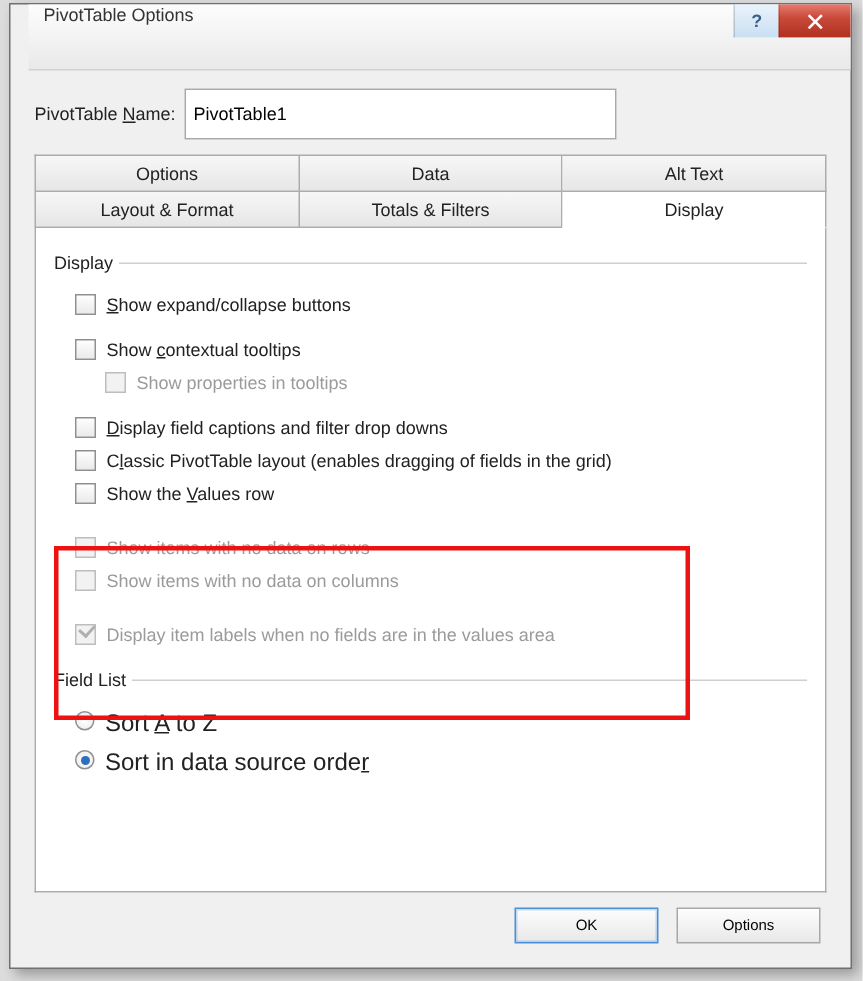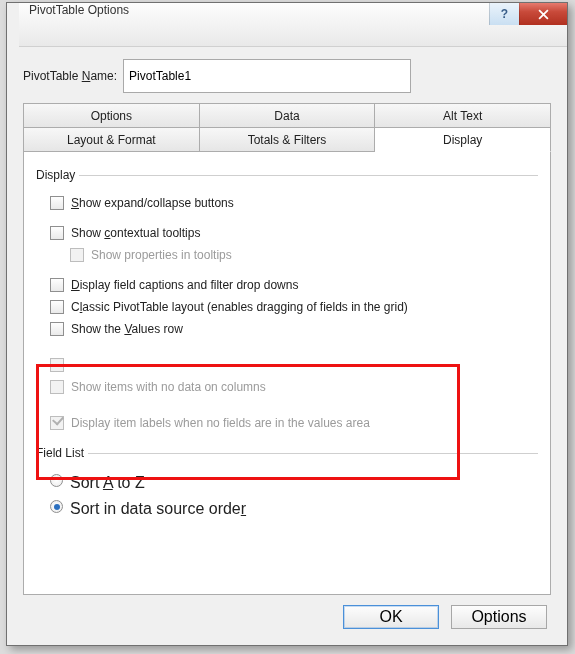--- a/index.html
+++ b/index.html
@@ -196,21 +196,21 @@
     display: flex;
     justify-content: flex-end;
     gap: 12px;
     padding: 10px 4px 6px 4px;
   }
   .btn {
     width: 96px;
     height: 24px;
     border: 1px solid #a7a7a7;
     background: linear-gradient(#fdfdfd,#e8e8e8);
-    font-size: 16px;
+    font-size: 10px;
     display:flex;align-items:center;justify-content:center;
     cursor: default;
   }
   .btn.primary {
     border-color:#4a90d9;
     box-shadow: 0 0 0 1px rgba(74,144,217,0.3) inset;
   }
   .ut { text-decoration: underline; }
 </style>
 </head>
@@ -278,20 +278,21 @@
         </div>
         <div class="chk-row">
           <span class="cb"></span>
           <span><span>Show the </span><span class="ut">V</span><span>alues row</span></span>
         </div>
 
         <div style="height:14px"></div>
 
         <div class="chk-row disabled">
           <span class="cb disabled"></span>
+          <span>Show items with no data on rows</span>
         </div>
         <div class="chk-row disabled">
           <span class="cb disabled"></span>
           <span>Show items with no data on columns</span>
         </div>
 
         <div style="height:14px"></div>
 
         <div class="chk-row disabled">
           <span class="cb disabled checked"></span>

